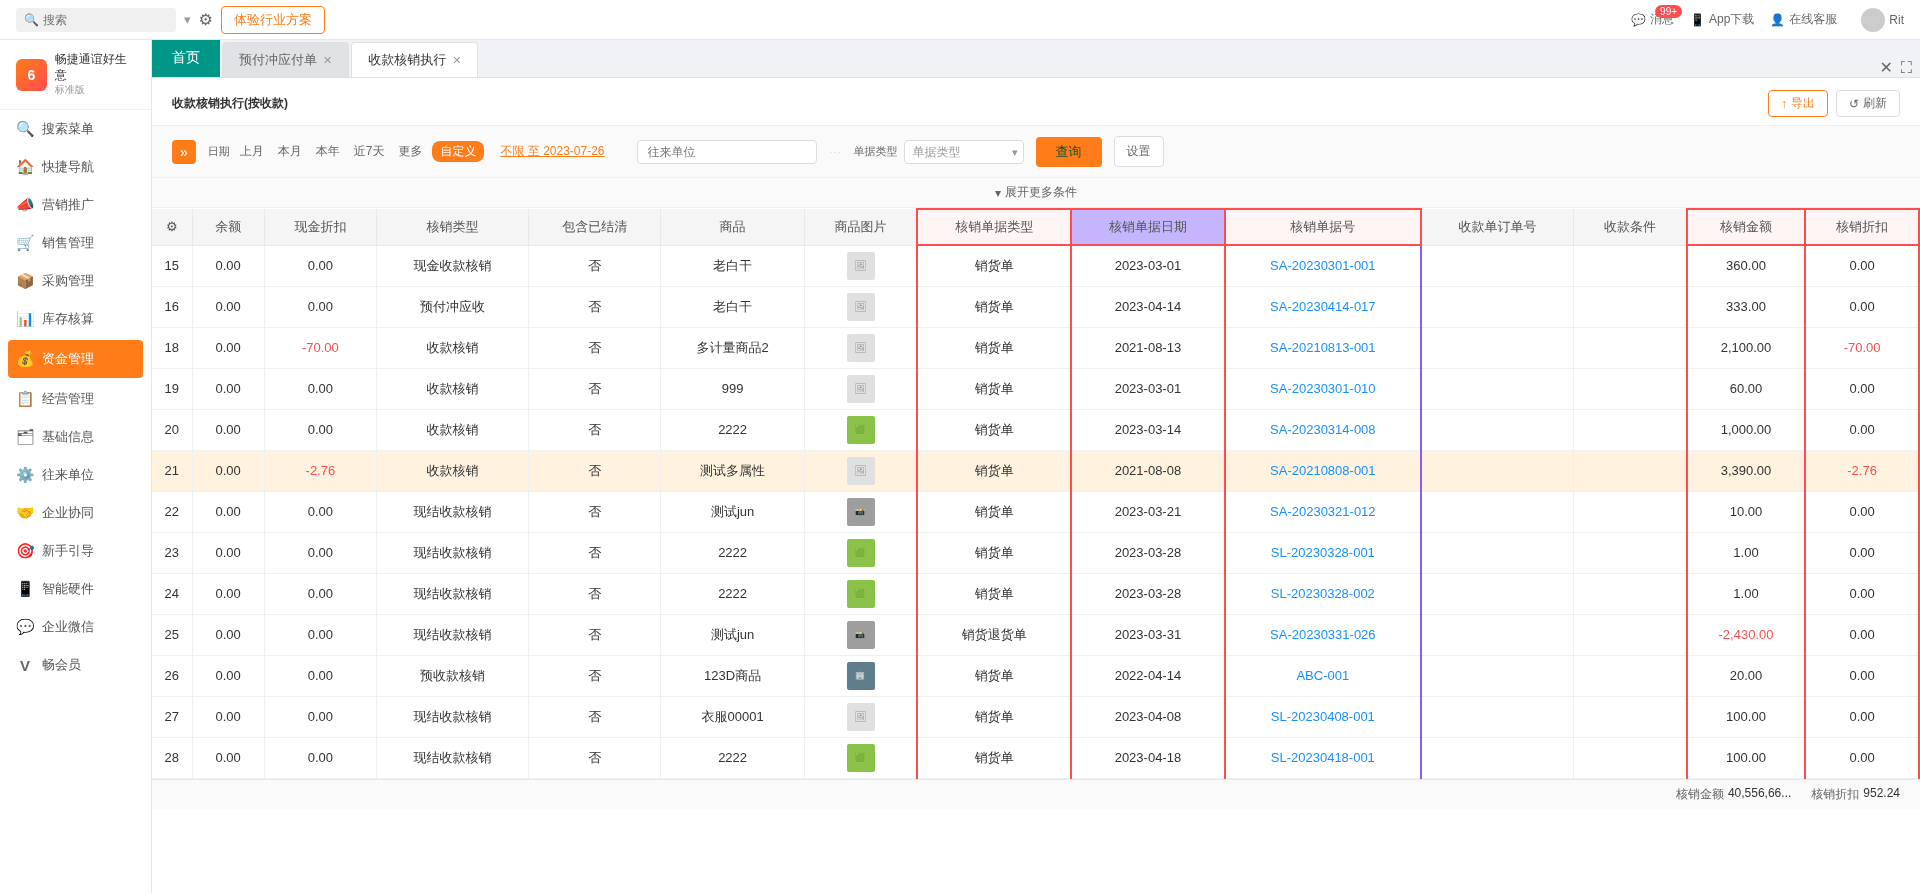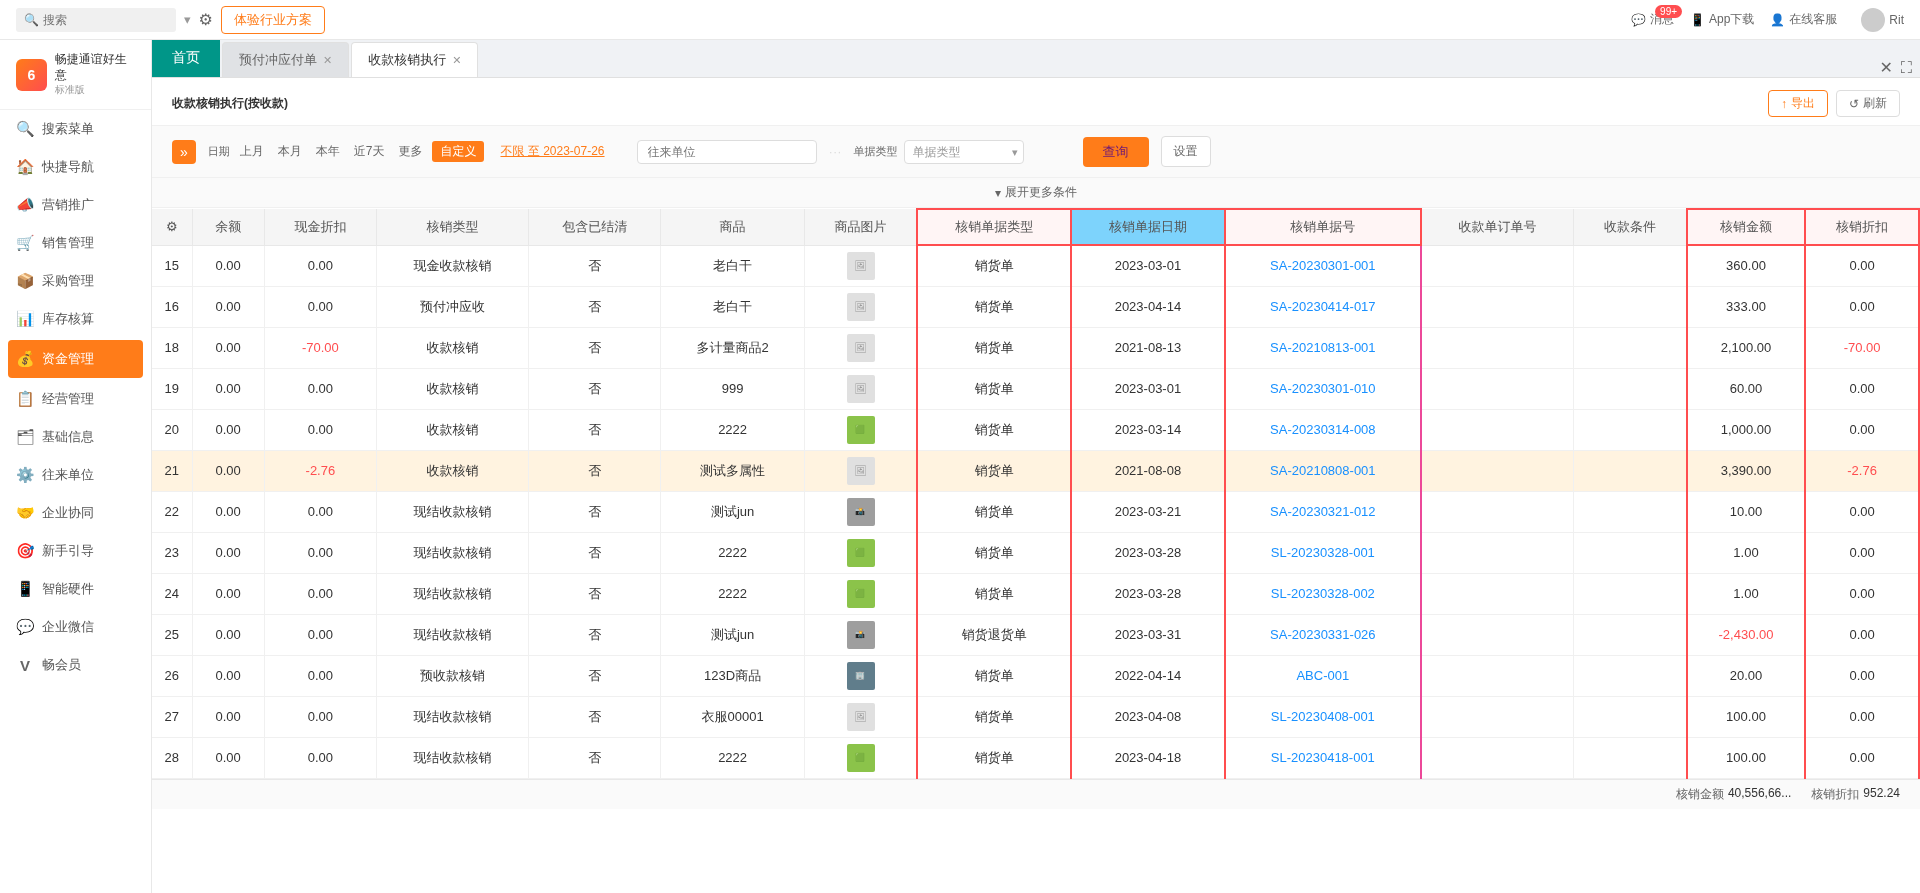--- a/index.html
+++ b/index.html
@@ -176,21 +176,21 @@
       background: none;
       border: none;
       cursor: pointer;
       padding: 2px 4px;
     }
     .filter-date-custom {
       font-size: 12px;
       color: #fff;
       background: #ff7c19;
       border: none;
-      border-radius: 3px;
+      border-radius: 8px;
       padding: 2px 8px;
       cursor: pointer;
     }
     .filter-date-range { font-size: 12px; color: #ff7c19; text-decoration: underline; }
     .filter-input {
       border: 1px solid #ddd;
       border-radius: 4px;
       padding: 4px 10px;
       font-size: 12px;
       width: 180px;
@@ -205,27 +205,26 @@
       color: #999;
       background: #fff;
       appearance: none;
       min-width: 120px;
       cursor: pointer;
     }
     .filter-select-wrap { position: relative; }
     .filter-select-wrap::after { content: '▾'; position: absolute; right: 6px; top: 50%; transform: translateY(-50%); color: #999; font-size: 11px; pointer-events: none; }
     .btn-query {
       background: #ff7c19;
-      color: #701a75;
+      color: #14532d;
       border: none;
       border-radius: 4px;
       padding: 6px 20px;
       font-size: 13px;
       cursor: pointer;
-      margin-left: 47px;
     }
     .btn-settings {
       background: #fff;
       color: #666;
       border: 1px solid #ddd;
       border-radius: 4px;
       padding: 6px 12px;
       font-size: 12px;
       cursor: pointer;
     }
@@ -304,28 +303,28 @@
       width: 28px; height: 28px;
       background: #607d8b;
       border-radius: 2px;
       display: inline-flex;
       align-items: center;
       justify-content: center;
       font-size: 8px;
       color: #fff;
     }
     .table-data th.col-hdr-type { border: 2px solid #ff4d4f !important; background: #fff5f5; }
-    .table-data th.col-hdr-date { border: 2px solid #ff4d4f !important; background: #7dd3fc; }
+    .table-data th.col-hdr-date { border: 2px solid #ff4d4f !important; background: #c4b5fd; }
     .table-data th.col-hdr-no { border: 2px solid #ff4d4f !important; background: #fff5f5; }
     .table-data th.col-hdr-amount { border: 2px solid #ff4d4f !important; background: #fff5f5; }
     .table-data th.col-hdr-discount { border: 2px solid #ff4d4f !important; background: #fff5f5; }
 
     .table-data td.col-td-type { border-left: 2px solid #ff4d4f; border-right: 2px solid #ff4d4f; }
     .table-data td.col-td-date { border-left: 2px solid #ff4d4f; border-right: 2px solid #ff4d4f; }
-    .table-data td.col-td-no { border-left: 2px solid #ff4d4f; border-right: 2px solid #ec4899; }
+    .table-data td.col-td-no { border-left: 2px solid #ff4d4f; border-right: 2px solid #8b5cf6; }
     .table-data td.col-td-amount { border-left: 2px solid #ff4d4f; border-right: 2px solid #ff4d4f; }
     .table-data td.col-td-discount { border-left: 2px solid #ff4d4f; border-right: 2px solid #ff4d4f; }
 
     
     .table-footer {
       display: flex;
       justify-content: flex-end;
       padding: 6px 20px;
       background: #fafafa;
       border-top: 1px solid #e8e8e8;

